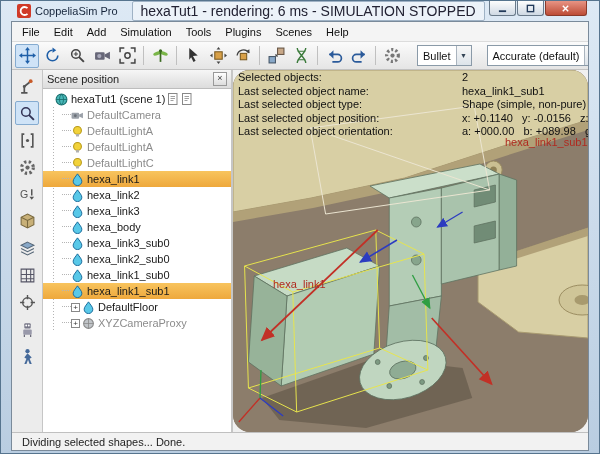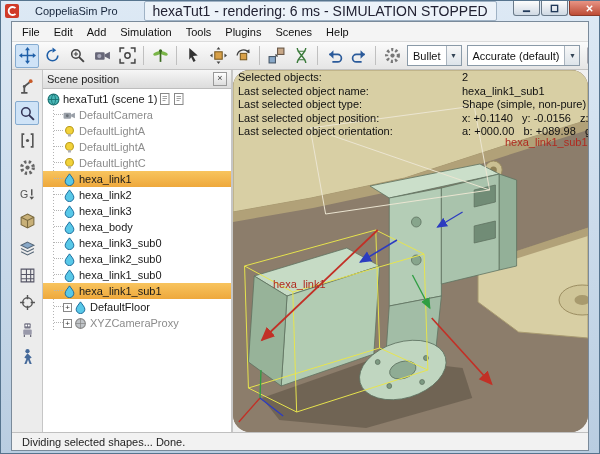--- a/index.html
+++ b/index.html
@@ -1,47 +1,47 @@
 <!DOCTYPE html>
 <html><head>
 <meta charset="utf-8">
 <style>
   html,body{margin:0;padding:0;}
   body{width:600px;height:454px;font-family:"Liberation Sans",sans-serif;font-size:11px;overflow:hidden;background:#8c7d6b;}
   .window{width:600px;height:454px;box-sizing:border-box;border:1px solid #56748e;background:linear-gradient(#dde9f5,#b9cde1);display:flex;flex-direction:column;}
-  .titlebar{height:20px;display:flex;align-items:center;padding:0 4px;gap:16px;flex:0 0 auto;}
+  .titlebar{height:20px;display:flex;align-items:center;padding:0 16px;gap:4px;flex:0 0 auto;}
   .app-icon{width:14px;height:14px;display:inline-flex;}
   .app-title{font-size:11px;color:#15243a;white-space:nowrap;}
   .doc-title{margin-left:10px;font-size:14px;color:#223;background:rgba(255,255,255,.45);border:1px solid #9fb2c5;border-radius:2px;padding:1px 8px;white-space:nowrap;}
   .win-btns{margin-left:auto;display:flex;gap:1px;align-self:flex-start;}
   .win-btn{width:27px;height:15px;box-sizing:border-box;border:1px solid #6a7a8a;border-top:none;border-radius:0 0 3px 3px;background:linear-gradient(#fdfdfd,#cfd9e4);display:flex;align-items:center;justify-content:center;cursor:default;}
   .win-btn svg{width:9px;height:9px;}
   .win-btn.close{width:42px;background:linear-gradient(#e89484,#bd4c36);border-color:#8a3a2a;}
   .client{flex:1;margin:0 10px 2px;background:#f0f0f0;border:1px solid #7a8a9a;display:flex;flex-direction:column;overflow:hidden;min-height:0;}
   .menubar{height:19px;flex:0 0 auto;display:flex;align-items:center;background:#f4f4f4;border-bottom:1px solid #dcdcdc;padding-left:3px;overflow:hidden;}
   .menu-item{padding:2px 7px;color:#111;cursor:default;white-space:nowrap;}
-  .toolbar{height:27px;flex:0 0 auto;display:flex;align-items:center;background:linear-gradient(#fbfbfb,#e5e5e5);border-bottom:1px solid #c2c2c2;padding:0 3px;gap:1px;overflow:hidden;white-space:nowrap;}
+  .toolbar{height:27px;flex:0 0 auto;display:flex;align-items:center;background:linear-gradient(#fbfbfb,#e5e5e5);border-bottom:1px solid #c2c2c2;padding:0 3px;gap:11px;overflow:hidden;white-space:nowrap;}
   .tb-btn{width:24px;height:24px;box-sizing:border-box;border:1px solid transparent;display:inline-flex;align-items:center;justify-content:center;flex:0 0 auto;cursor:default;}
   .tb-btn svg{width:17px;height:17px;}
   .tb-btn.active{background:#cfe3f7;border-color:#85abd0;border-radius:2px;}
   .tb-sep{width:1px;height:19px;background:#c0c0c0;margin:0 3px;flex:0 0 auto;}
   .dd{height:19px;display:inline-flex;align-items:center;border:1px solid #8a9aa8;background:#fff;margin:0 2px;flex:0 0 auto;}
   .dd-label{padding:0 5px;white-space:nowrap;color:#111;}
   .dd-arrow{width:14px;height:100%;border-left:1px solid #aab4be;display:flex;align-items:center;justify-content:center;font-size:7px;color:#345;background:linear-gradient(#f8f8f8,#dde4ea);}
   .main{flex:1;display:flex;min-height:0;}
   .side-toolbar{width:30px;flex:0 0 auto;background:#ececec;border-right:1px solid #c6c6c6;display:flex;flex-direction:column;align-items:center;padding-top:4px;gap:3px;overflow:hidden;}
   .sb-btn{width:24px;height:24px;box-sizing:border-box;border:1px solid transparent;display:flex;align-items:center;justify-content:center;flex:0 0 auto;cursor:default;}
   .sb-btn svg{width:17px;height:17px;}
   .sb-btn.active{background:#cfe3f7;border-color:#85abd0;border-radius:2px;}
   .hierarchy{width:188px;flex:0 0 auto;background:#fff;border-right:2px solid #c6c6c6;display:flex;flex-direction:column;min-height:0;}
   .h-header{height:18px;flex:0 0 auto;background:linear-gradient(#f6f6f6,#dcdcdc);border-bottom:1px solid #bdbdbd;display:flex;align-items:center;padding:0 4px;}
   .h-title{flex:1;color:#222;}
   .h-close{width:14px;height:14px;box-sizing:border-box;border:1px solid #999;background:linear-gradient(#fff,#ddd);font-size:9px;line-height:11px;text-align:center;color:#444;cursor:default;}
   .tree{flex:1;position:relative;padding-top:2px;overflow:hidden;background-image:repeating-linear-gradient(to bottom,#b4b4b4 0 1px,transparent 1px 3px);background-size:1px 224px;background-position:10px 18px;background-repeat:no-repeat;}
-  .t-row{height:16px;display:flex;align-items:center;padding-left:4px;white-space:nowrap;cursor:default;}
+  .t-row{height:16px;display:flex;align-items:center;padding-left:12px;white-space:nowrap;cursor:default;}
   .t-row.sel{background:linear-gradient(#f8c45e,#eea83c);}
   .t-row.dim .t-lbl{color:#8c8c8c;}
   .t-conn{width:9px;height:1px;border-top:1px dotted #b4b4b4;margin-left:7px;flex:0 0 auto;}
   .t-exp{width:9px;height:9px;box-sizing:border-box;border:1px solid #888;background:#fff;font-size:8px;line-height:7px;text-align:center;color:#333;margin-right:2px;flex:0 0 auto;}
   .t-ico{width:13px;height:13px;margin-right:3px;display:inline-flex;flex:0 0 auto;}
   .t-ico svg{width:13px;height:13px;}
   .t-lbl{color:#1a1a1a;}
   .t-extra{width:11px;height:12px;margin-left:3px;display:inline-flex;flex:0 0 auto;}
   .t-extra svg{width:11px;height:12px;}
   .viewport{flex:1;position:relative;overflow:hidden;background:#8c7d6b;min-width:0;border-radius:17px;}

